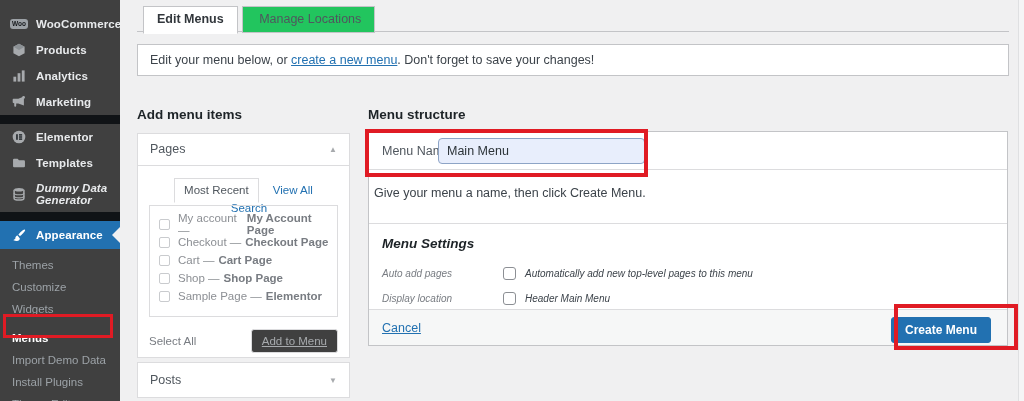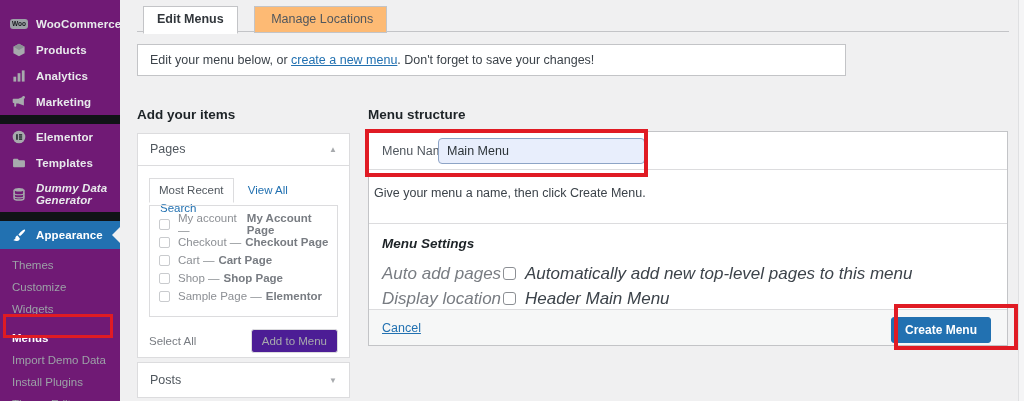--- a/index.html
+++ b/index.html
@@ -1,21 +1,21 @@
 <!DOCTYPE html>
 <html><head>
 <meta charset="utf-8">
 <style>
   * { margin:0; padding:0; box-sizing:border-box; }
   html,body { width:1024px; height:401px; overflow:hidden; background:#f0f0f1;
     font-family:"Liberation Sans", sans-serif; }
   .screen { position:relative; width:1024px; height:401px; background:#f0f0f1; overflow:hidden; }
 
   
-  .sidebar { position:absolute; left:0; top:0; width:120px; height:401px; background:#701a75; }
+  .sidebar { position:absolute; left:0; top:0; width:120px; height:401px; background:#404040; }
   .sb-item { display:flex; align-items:center; height:26px; padding:0 6px 0 10px;
     color:#e8eaec; font-size:11.5px; font-weight:600; letter-spacing:.1px; cursor:pointer; }
   .sb-item .sb-ico { width:18px; height:16px; display:flex; align-items:center; justify-content:center;
     margin-right:8px; flex:0 0 18px; }
   .sb-item.tall { height:36px; align-items:center; }
   .sb-item.tall .sb-label { line-height:12px;font-style:italic; }
   .sb-sep { height:9px; background:#101316; }
   .sb-item.active { background:#2271b1; color:#fff; position:relative; height:28px; }
   .sb-notch { position:absolute; right:0; top:50%; margin-top:-8px; width:0; height:0;
     border:8px solid transparent; border-right:8px solid #f0f0f1; border-left:none; }
@@ -29,68 +29,68 @@
 
   
   .content { position:absolute; left:120px; top:0; right:0; bottom:0; background:#f0f0f1; }
 
   .tabbar { position:absolute; left:17px; top:5px; width:872px; height:27px;
     border-bottom:1px solid #c3c4c7; padding-left:6px; }
   .nav-tab { display:inline-block; height:27px; line-height:25px; padding:0 13px; font-size:12.5px;
     border:1px solid #c3c4c7; cursor:pointer; vertical-align:bottom; }
   .nav-tab.active { background:#fff; border-bottom-color:#fff; font-weight:700; color:#32373c;
     position:relative; top:1px; height:28px; }
-  .nav-tab.inactive { background:#fdba74; color:#50575e; margin-left:12px;padding-left:16px; }
-
-  .notice { position:absolute; left:17px; top:44px; width:709px; height:32px; background:#fff;
+  .nav-tab.inactive { background:#22c55e; color:#50575e; margin-left:0;padding-left:16px; }
+
+  .notice { position:absolute; left:17px; top:44px; width:872px; height:32px; background:#fff;
     border:1px solid #c3c4c7; line-height:30px; padding-left:12px; font-size:12.5px; color:#3c434a; }
   .notice a { color:#2271b1; text-decoration:underline; cursor:pointer; }
 
   .col-heading { position:absolute; font-size:13.5px; font-weight:700; color:#1d2327; }
   .h-left { left:17px; top:107px; }
   .h-right { left:248px; top:107px; }
 
   
   .postbox { position:absolute; background:#fff; border:1px solid #dcdcde; }
   .pages-box { left:17px; top:133px; width:213px; height:225px; }
   .posts-box { left:17px; top:362px; width:213px; height:36px; }
   .postbox-header { height:32px; line-height:31px; padding:0 12px; color:#50575e; font-size:12.5px;
     display:flex; justify-content:space-between; align-items:center; cursor:pointer; }
   .pages-box .postbox-header { border-bottom:1px solid #dcdcde; }
   .acc-arrow { font-size:8px; color:#a7aaad; }
   .postbox-body { padding:12px 11px 0 11px; }
 
-  .inner-tabs { height:27px; position:relative; font-size:11.5px; }
+  .inner-tabs { height:27px; position:relative; font-size:11.5px;text-align:center; }
   .inner-tab-active { display:inline-block; background:#fff; border:1px solid #dcdcde;
     border-bottom:1px solid #fff; padding:5px 9px 6px; color:#50575e; position:relative; z-index:2;
     margin-bottom:-1px; cursor:pointer; }
   .inner-tab-link { color:#2271b1; margin-left:11px; cursor:pointer; text-decoration:none; }
 
   .checklist { border:1px solid #dcdcde; height:112px; padding:9px 6px 0 9px; position:relative; z-index:1; }
   .check-row { display:flex; align-items:center; height:18px; font-size:11.5px; color:#8c8f94; }
   .check-row .cb { width:11px; height:11px; border:1px solid #c9cbce; border-radius:2px;
     background:#fff; margin-right:8px; flex:0 0 11px; cursor:pointer; }
   .check-row b { color:#787c82; margin-left:4px; font-weight:700; }
   .list-footer { margin-top:10px; height:27px; display:flex; justify-content:space-between; align-items:center; }
   .select-all { font-size:11.5px; color:#787c82; cursor:pointer; }
-  .btn-disabled { background:#4c1d95; border:1px solid #dcdcde; color:#a7aaad; font-size:11.5px;
-    border-radius:3px; padding:5px 10px; cursor:default; }
+  .btn-disabled { background:#404040; border:1px solid #dcdcde; color:#a7aaad; font-size:11.5px;
+    border-radius:3px; padding:5px 10px; cursor:default;text-decoration:underline; }
 
   
   .menu-box { position:absolute; left:248px; top:131px; width:640px; height:215px; background:#fff;
     border:1px solid #c3c4c7; }
   .name-row { height:38px; border-bottom:1px solid #dcdcde; position:relative; }
   .name-label { position:absolute; left:13px; top:0; line-height:38px; font-size:12.5px; color:#50575e; }
   .name-input { position:absolute; left:69px; top:6px; width:207px; height:26px;
     background:#e8eefc; border:1px solid #8da4c6; border-radius:4px; padding:12px 8px;
     font-size:12.5px; color:#2c3338; font-family:"Liberation Sans", sans-serif; outline:none; }
   .helper-row { height:54px; border-bottom:1px solid #dcdcde; padding:16px 5px 0; font-size:12.5px; color:#3c434a; }
   .settings { padding:12px 13px 0;font-style:italic; }
   .settings-heading { font-size:13.5px; font-weight:700; color:#1d2327; margin-bottom:10px; }
-  .setting-row { display:flex; align-items:center; height:25px; font-size:17px; }
+  .setting-row { display:flex; align-items:center; height:25px; font-size:10px; }
   .setting-label { width:121px; color:#787c82; }
   .setting-cb { width:13px; height:13px; border:1px solid #8c8f94; border-radius:3px; background:#fff;
     margin-right:9px; flex:0 0 13px; cursor:pointer; }
   .setting-text { color:#3c434a; }
   .menu-footer { position:absolute; left:0; right:0; bottom:0; height:36px; background:#f6f7f7;
     border-top:1px solid #dcdcde; }
   .cancel-link { position:absolute; left:13px; top:0; line-height:36px; font-size:12.5px;
     color:#2271b1; text-decoration:underline; cursor:pointer; }
   .btn-primary { position:absolute; right:16px; top:7px; background:#2271b1; border:1px solid #2271b1;
     color:#fff; font-size:12px; font-weight:600; border-radius:3px; padding:5px 13px; cursor:pointer; }
@@ -211,21 +211,21 @@
 
     <nav class="tabbar">
       <span class="nav-tab active">Edit Menus</span>
       <span class="nav-tab inactive">Manage Locations</span>
     </nav>
 
     <div class="notice">
       <span>Edit your menu below, or </span><a>create a new menu</a><span>. Don't forget to save your changes!</span>
     </div>
 
-    <h2 class="col-heading h-left">Add your items</h2>
+    <h2 class="col-heading h-left">Add menu items</h2>
     <h2 class="col-heading h-right">Menu structure</h2>
 
     <section class="postbox pages-box">
       <div class="postbox-header">
         <span>Pages</span>
         <span class="acc-arrow">▲</span>
       </div>
       <div class="postbox-body">
         <div class="inner-tabs">
           <span class="inner-tab-active">Most Recent</span>

